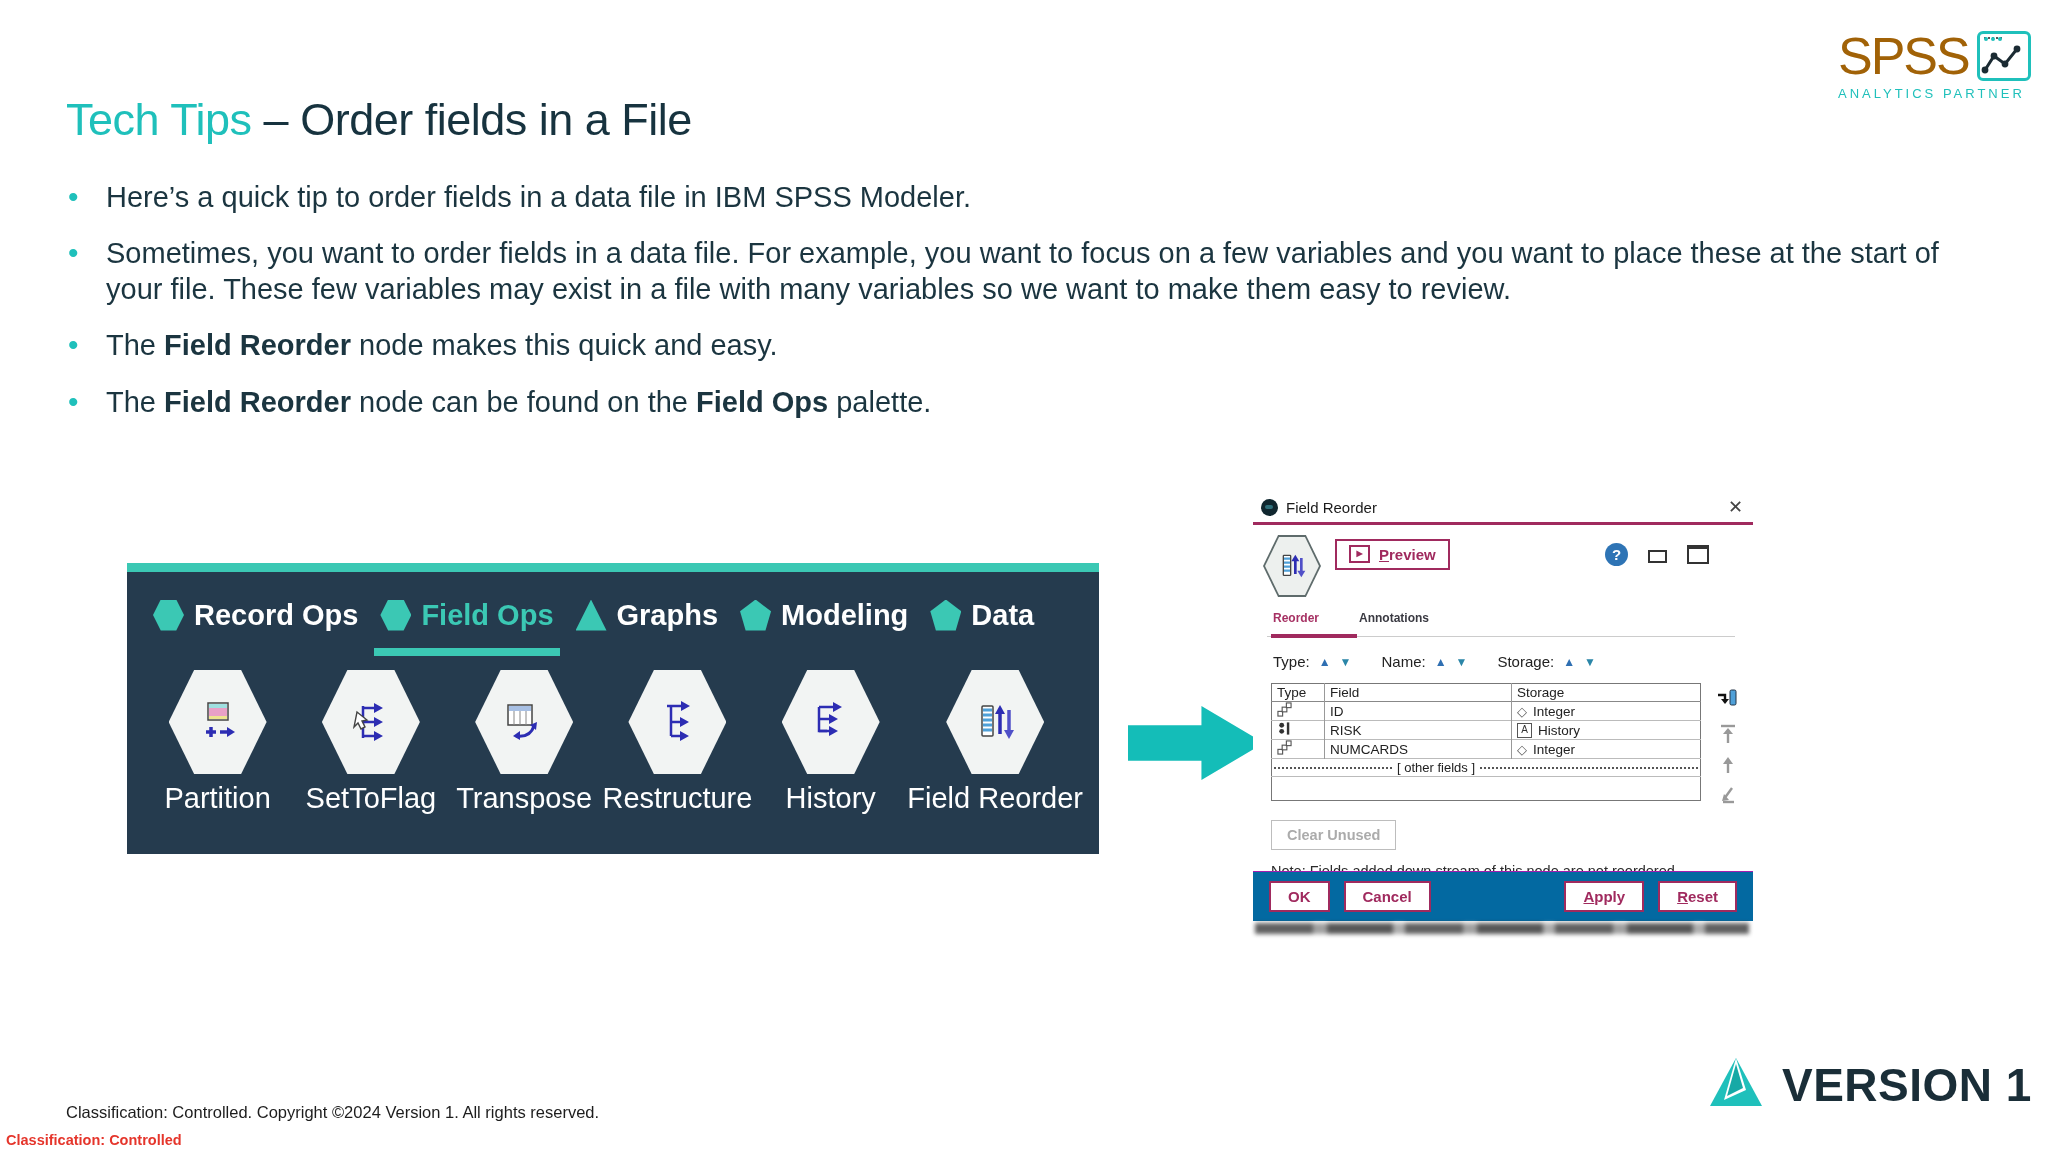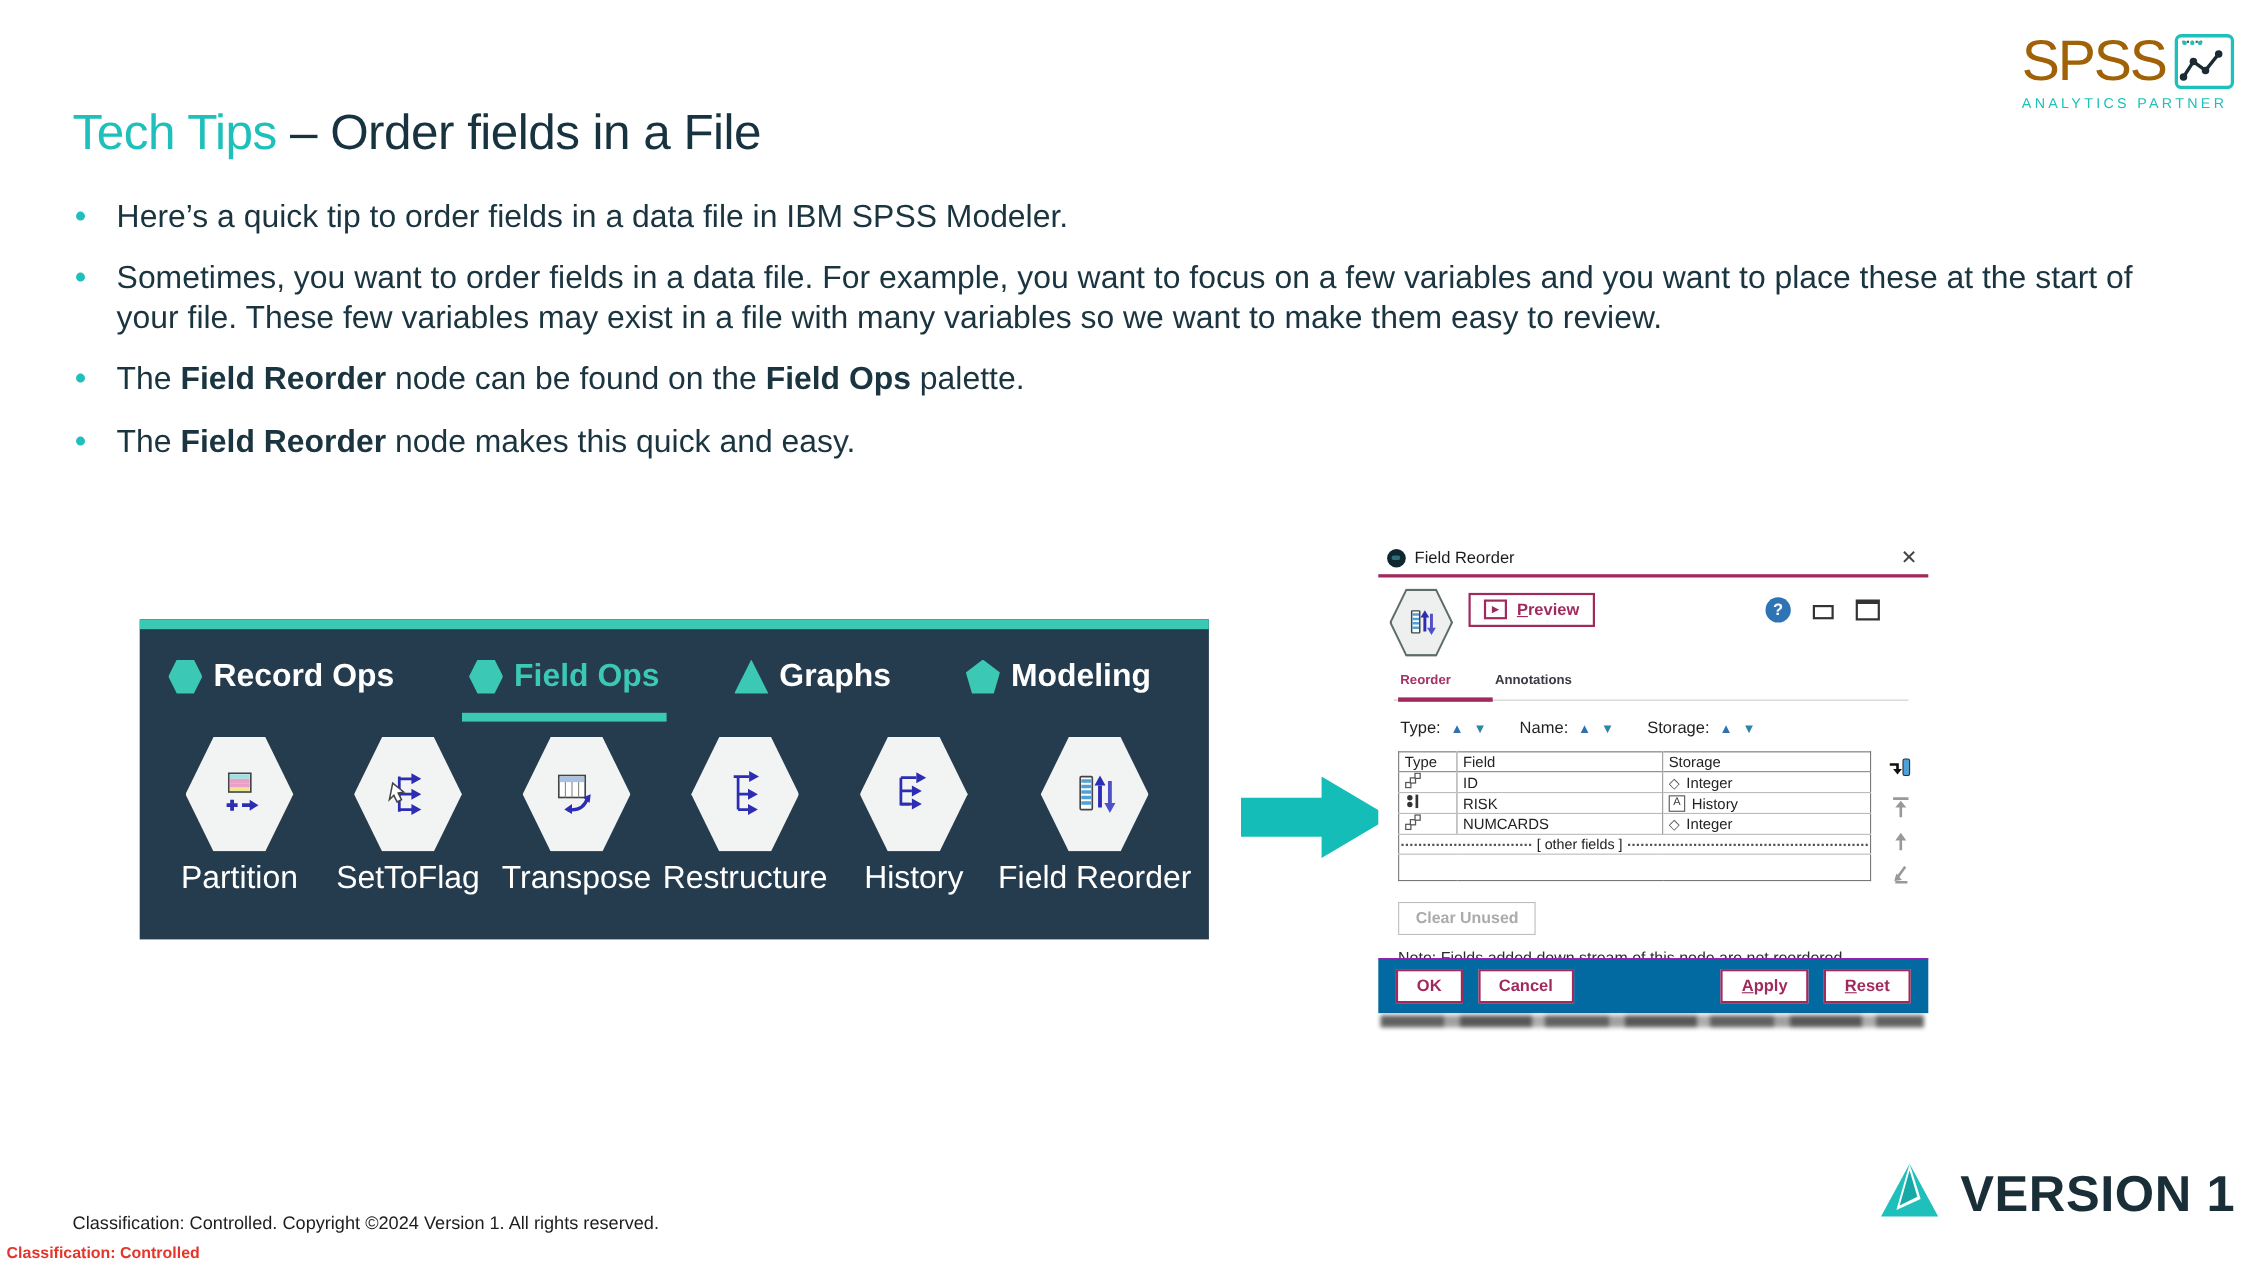--- a/index.html
+++ b/index.html
@@ -21,21 +21,21 @@
 
   
   .bullets{position:absolute;left:66px;top:180px;width:1915px;list-style:none;margin:0;padding:0;}
   .bullets li{position:relative;padding-left:40px;font-size:29px;line-height:1.22;margin-bottom:21px;color:#1B3540;}
   .bullets li::before{content:"•";position:absolute;left:2px;top:-1px;color:#1FC0BB;font-size:30px;}
   .b{font-weight:bold;}
 
   
   .palette{position:absolute;left:127px;top:563px;width:972px;height:291px;background:#253B4E;overflow:hidden;}
   .palette-strip{height:9px;background:#3BC8B4;}
-  .palette-tabs{display:flex;align-items:center;height:86px;padding-left:26px;gap:68px;}
+  .palette-tabs{display:flex;align-items:center;height:86px;padding-left:26px;gap:22px;}
   .ptab{display:flex;align-items:center;gap:10px;color:#fff;font-weight:bold;font-size:29px;white-space:nowrap;position:relative;flex:none;}
   .ptab .shape{width:31px;height:31px;background:#3BC8B4;flex:none;}
   .shape.hexagon{clip-path:polygon(25% 0,75% 0,100% 50%,75% 100%,25% 100%,0 50%);}
   .shape.triangle{clip-path:polygon(50% 0,100% 100%,0 100%);}
   .shape.pentagon{clip-path:polygon(50% 0,100% 38%,82% 100%,18% 100%,0 38%);}
   .ptab.active{color:#3BC8B4;}
   .ptab.active::after{content:"";position:absolute;left:-6px;right:-6px;bottom:-24px;height:8px;background:#3BC8B4;}
   .palette-nodes{display:flex;justify-content:space-between;padding:12px 16px 0 14px;}
   .pnode{display:flex;flex-direction:column;align-items:center;flex:1;}
   .hex{width:98px;height:104px;background:#F2F4F3;clip-path:polygon(26% 0,74% 0,100% 50%,74% 100%,26% 100%,0 50%);
@@ -155,24 +155,24 @@
   </div>
 
   <ul class="bullets">
     <li>
       <span>Here’s a quick tip to order fields in a data file in IBM SPSS Modeler.</span>
     </li>
     <li>
       <span>Sometimes, you want to order fields in a data file. For example, you want to focus on a few variables and you want to place these at the start of your file. These few variables may exist in a file with many variables so we want to make them easy to review.</span>
     </li>
     <li>
-      <span>The </span><span class="b">Field Reorder</span><span> node can be found on the </span><span class="b">Field Ops</span><span> palette.</span>
+      <span>The </span><span class="b">Field Reorder</span><span> node makes this quick and easy.</span>
     </li>
     <li>
-      <span>The </span><span class="b">Field Reorder</span><span> node makes this quick and easy.</span>
+      <span>The </span><span class="b">Field Reorder</span><span> node can be found on the </span><span class="b">Field Ops</span><span> palette.</span>
     </li>
   </ul>
 
   <div class="palette">
     <div class="palette-strip"></div>
     <div class="palette-tabs">
       <div class="ptab">
         <span class="shape hexagon"></span>
         <span>Record Ops</span>
       </div>

